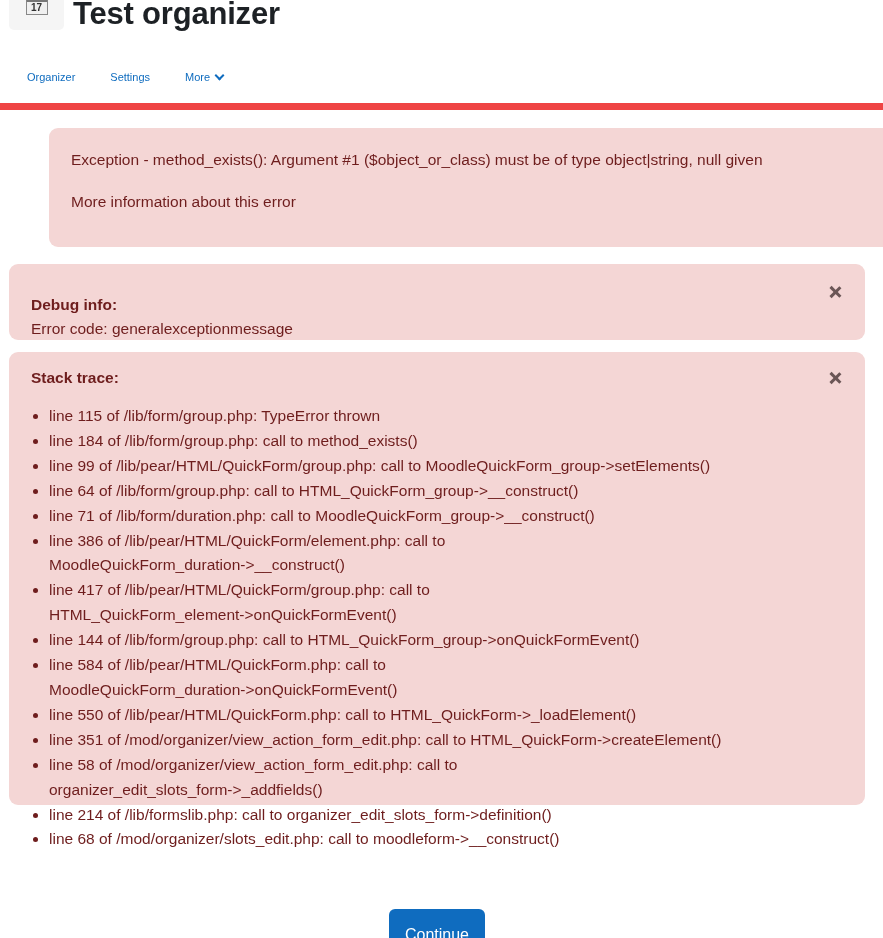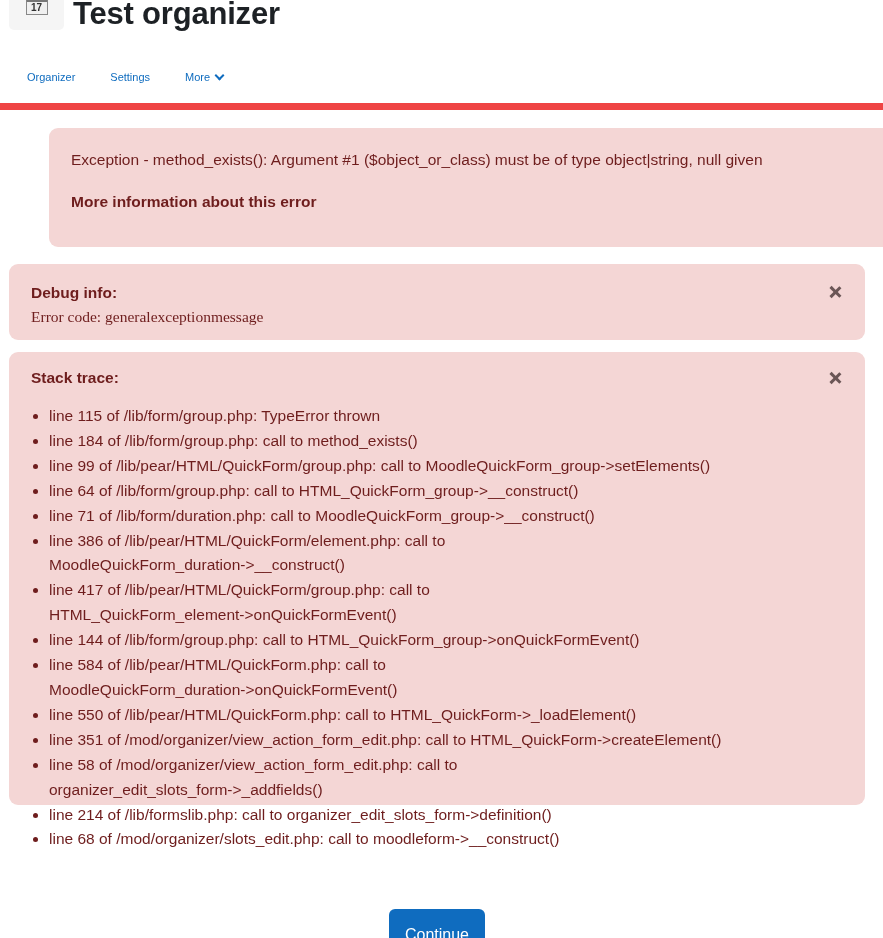--- a/index.html
+++ b/index.html
@@ -11,26 +11,26 @@
     .cal-glyph { width: 22px; height: 17px; border: 1px solid #888; border-top: 4px solid #777; background: #f0f0f0; font-size: 10px; line-height: 11px; text-align: center; color: #333; font-weight: bold; }
     .page-title { position: absolute; left: 73px; top: -10px; font-size: 31px; font-weight: bold; color: #1d2125; letter-spacing: -0.2px; line-height: 48px; white-space: nowrap; }
 
     .secondary-nav { position: absolute; left: 27px; top: 66px; display: flex; gap: 35px; }
     .nav-link { font-size: 11px; color: #0f6cbf; text-decoration: none; cursor: pointer; display: flex; align-items: center; gap: 4px; line-height: 22px; }
     .chevron { width: 7px; height: 7px; border-right: 2px solid #0f6cbf; border-bottom: 2px solid #0f6cbf; transform: rotate(45deg); margin-top: -3px; margin-left: 2px; }
 
     .alert { position: absolute; left: 9px; width: 856px; background: #f4d6d5; border-radius: 9px; color: #6e1d1d; font-size: 15.5px; }
     .alert-1 { top: 128px; height: 119px; padding: 22px 22px; margin-left: 40px; }
     .alert-1 .msg { line-height: 20px; }
-    .alert-1 .more { font-weight: bold; margin-top: 22px; line-height: 20px; }
+    .alert-1 .more { font-weight: normal; margin-top: 22px; line-height: 20px; }
 
-    .alert-2 { top: 264px; height: 76px; padding: 17px 22px; }
+    .alert-2 { top: 264px; height: 76px; padding: 29px 22px; }
     .alert-3 { top: 352px; height: 453px; padding: 14px 22px; }
     .alert-title { font-weight: bold; line-height: 24px; }
-    .alert-body { line-height: 24px; font-family: Liberation Serif, serif; }
+    .alert-body { line-height: 24px; }
     .close-btn { position: absolute; right: 22px; width: 16px; height: 16px; cursor: pointer; }
     .alert-2 .close-btn { top: 20px; }
     .alert-3 .close-btn { top: 18px; }
     .close-btn::before, .close-btn::after { content: ""; position: absolute; left: 7px; top: 1px; width: 2.6px; height: 14px; background: #6b5656; }
     .close-btn::before { transform: rotate(45deg); }
     .close-btn::after { transform: rotate(-45deg); }
 
     .trace-list { list-style: none; margin-top: 14px; }
     .trace-list li { position: relative; padding-left: 18px; line-height: 24.9px; }
     .trace-list li::before { content: ""; position: absolute; left: 2px; top: 10px; width: 5px; height: 5px; border-radius: 50%; background: #6e1d1d; }

